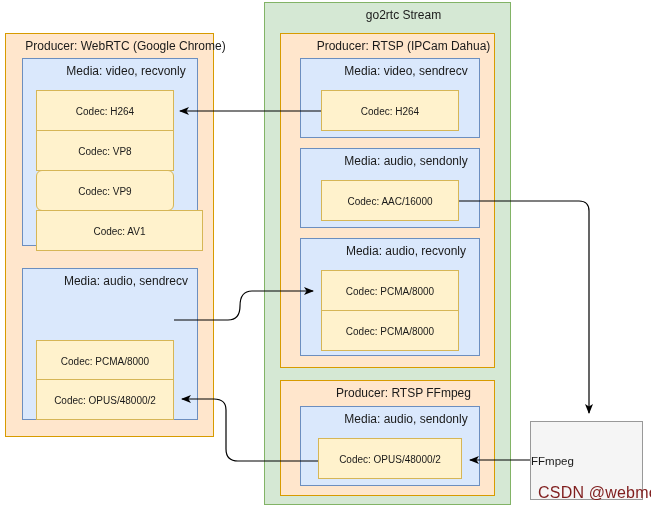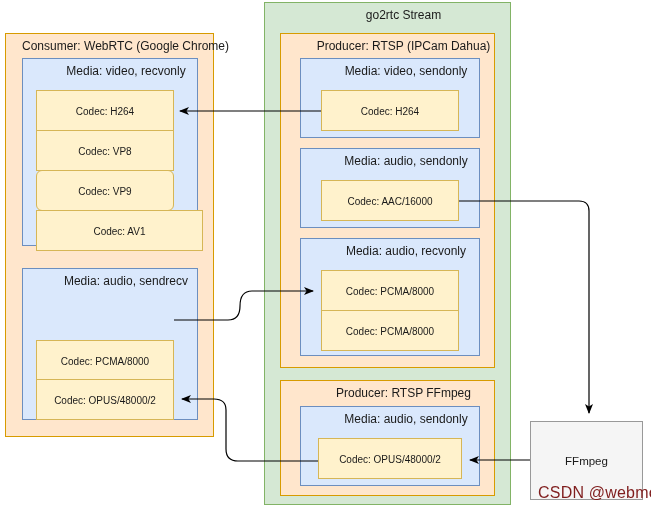--- a/index.html
+++ b/index.html
@@ -72,21 +72,21 @@
     text-align: center;
     font-size: 10px;
     color: #1a1a1a;
     white-space: nowrap;
   }
   .proc-label {
     position: absolute;
     left: 0; right: 0;
     top: 50%;
     transform: translateY(-50%);
-    text-align: center;
+    text-align: left;
     font-size: 11.5px;
     color: #1a1a1a;
   }
   .watermark {
     position: absolute;
     font-size: 16px;
     color: #7f1d1d;
     white-space: nowrap;
     letter-spacing: 0.2px;
   }
@@ -106,21 +106,21 @@
 
   <div class="box green" style="left:264px; top:2px; width:247px; height:503px;">
     <div class="label grp-label">go2rtc Stream</div>
   </div>
 
   <div class="box orange" style="left:280px; top:33px; width:215px; height:335px;">
     <div class="label grp-label">Producer: RTSP (IPCam Dahua)</div>
   </div>
 
   <div class="box blue" style="left:300px; top:58px; width:180px; height:80px;">
-    <div class="label grp-label">Media: video, sendonly</div>
+    <div class="label grp-label">Media: video, sendrecv</div>
   </div>
   <div class="box cream" style="left:321px; top:90px; width:138px; height:41px;">
     <div class="codec-label">Codec: H264</div>
   </div>
 
   <div class="box blue" style="left:300px; top:148px; width:180px; height:80px;">
     <div class="label grp-label">Media: audio, sendonly</div>
   </div>
   <div class="box cream" style="left:321px; top:180px; width:138px; height:41px;padding-left:23px;">
     <div class="codec-label">Codec: AAC/16000</div>
@@ -140,21 +140,21 @@
     <div class="label grp-label">Producer: RTSP FFmpeg</div>
   </div>
   <div class="box blue" style="left:300px; top:406px; width:180px; height:80px;">
     <div class="label grp-label">Media: audio, sendonly</div>
   </div>
   <div class="box cream" style="left:318px; top:438px; width:144px; height:41px;">
     <div class="codec-label">Codec: OPUS/48000/2</div>
   </div>
 
   <div class="box orange" style="left:5px; top:33px; width:209px; height:404px;">
-    <div class="label grp-label">Consumer: WebRTC (Google Chrome)</div>
+    <div class="label grp-label">Producer: WebRTC (Google Chrome)</div>
   </div>
 
   <div class="box blue" style="left:22px; top:58px; width:176px; height:188px;">
     <div class="label grp-label">Media: video, recvonly</div>
   </div>
   <div class="box cream" style="left:36px; top:90px; width:138px; height:41px;">
     <div class="codec-label">Codec: H264</div>
   </div>
   <div class="box cream" style="left:36px; top:130px; width:138px; height:41px;padding-left:48px;">
     <div class="codec-label">Codec: VP8</div>

